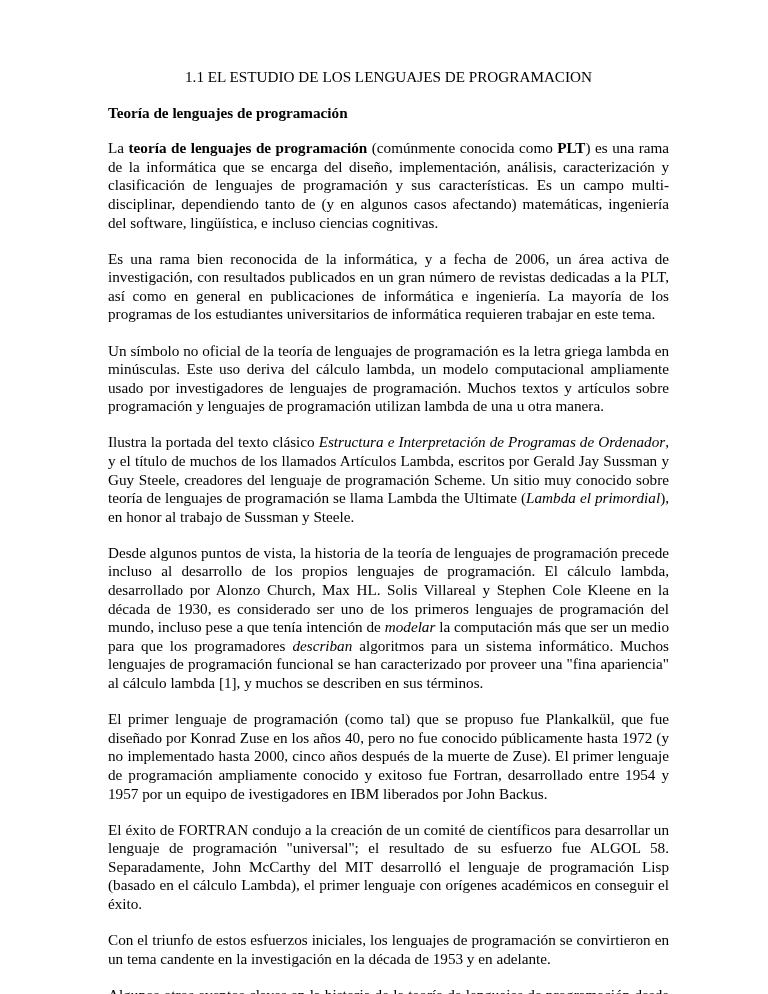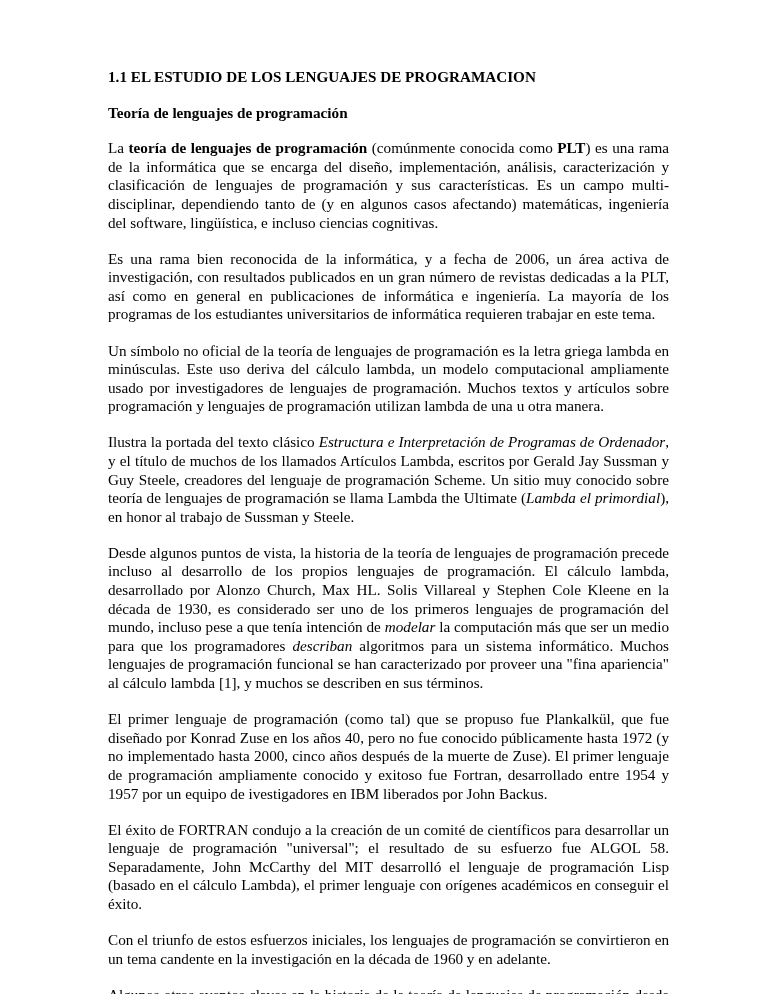--- a/index.html
+++ b/index.html
@@ -1,19 +1,19 @@
 <!DOCTYPE html>
 <html><head>
 <meta charset="utf-8">
 <style>
   html, body { margin:0; padding:0; background:#fff; }
   body { width:768px; height:994px; overflow:hidden; position:relative; }
   .page { position:absolute; left:108px; top:68px; width:561px; color:#000;
           font-family:"Liberation Serif", serif; font-size:15.2px; line-height:18.6px; }
-  .title { text-align:left; font-weight:bold; margin:0 0 17px 0; font-size:15.2px; }
+  .title { text-align:center; font-weight:normal; margin:0 0 17px 0; font-size:15.2px; }
   .subtitle { font-weight:bold; margin:0 0 17px 0; }
   p { margin:0 0 17.5px 0; text-align:justify; }
   b { font-weight:bold; }
   i { }
 </style>
 </head>
 <body>
 
 <div class="page">
   <div class="title">1.1 EL ESTUDIO DE LOS LENGUAJES DE PROGRAMACION</div>
@@ -26,16 +26,16 @@
   <p>Un símbolo no oficial de la teoría de lenguajes de programación es la letra griega lambda en minúsculas. Este uso deriva del cálculo lambda, un modelo computacional ampliamente usado por investigadores de lenguajes de programación. Muchos textos y artículos sobre programación y lenguajes de programación utilizan lambda de una u otra manera.</p>
 
   <p><span>Ilustra la portada del texto clásico </span><i>Estructura e Interpretación de Programas de Ordenador</i><span>, y el título de muchos de los llamados Artículos Lambda, escritos por Gerald Jay Sussman y Guy Steele, creadores del lenguaje de programación Scheme. Un sitio muy conocido sobre teoría de lenguajes de programación se llama Lambda the Ultimate (</span><i>Lambda el primordial</i><span>), en honor al trabajo de Sussman y Steele.</span></p>
 
   <p><span>Desde algunos puntos de vista, la historia de la teoría de lenguajes de programación precede incluso al desarrollo de los propios lenguajes de programación. El cálculo lambda, desarrollado por Alonzo Church, Max HL. Solis Villareal y Stephen Cole Kleene en la década de 1930, es considerado ser uno de los primeros lenguajes de programación del mundo, incluso pese a que tenía intención de </span><i>modelar</i><span> la computación más que ser un medio para que los programadores </span><i>describan</i><span> algoritmos para un sistema informático. Muchos lenguajes de programación funcional se han caracterizado por proveer una "fina apariencia" al cálculo lambda [1], y muchos se describen en sus términos.</span></p>
 
   <p>El primer lenguaje de programación (como tal) que se propuso fue Plankalkül, que fue diseñado por Konrad Zuse en los años 40, pero no fue conocido públicamente hasta 1972 (y no implementado hasta 2000, cinco años después de la muerte de Zuse). El primer lenguaje de programación ampliamente conocido y exitoso fue Fortran, desarrollado entre 1954 y 1957 por un equipo de ivestigadores en IBM liberados por John Backus.</p>
 
   <p>El éxito de FORTRAN condujo a la creación de un comité de científicos para desarrollar un lenguaje de programación "universal"; el resultado de su esfuerzo fue ALGOL 58. Separadamente, John McCarthy del MIT desarrolló el lenguaje de programación Lisp (basado en el cálculo Lambda), el primer lenguaje con orígenes académicos en conseguir el éxito.</p>
 
-  <p>Con el triunfo de estos esfuerzos iniciales, los lenguajes de programación se convirtieron en un tema candente en la investigación en la década de 1960 y en adelante.</p>
+  <p>Con el triunfo de estos esfuerzos iniciales, los lenguajes de programación se convirtieron en un tema candente en la investigación en la década de 1953 y en adelante.</p>
 
   <p>Algunos otros eventos claves en la historia de la teoría de lenguajes de programación desde entonces:</p>
 </div>
 
 </body></html>

